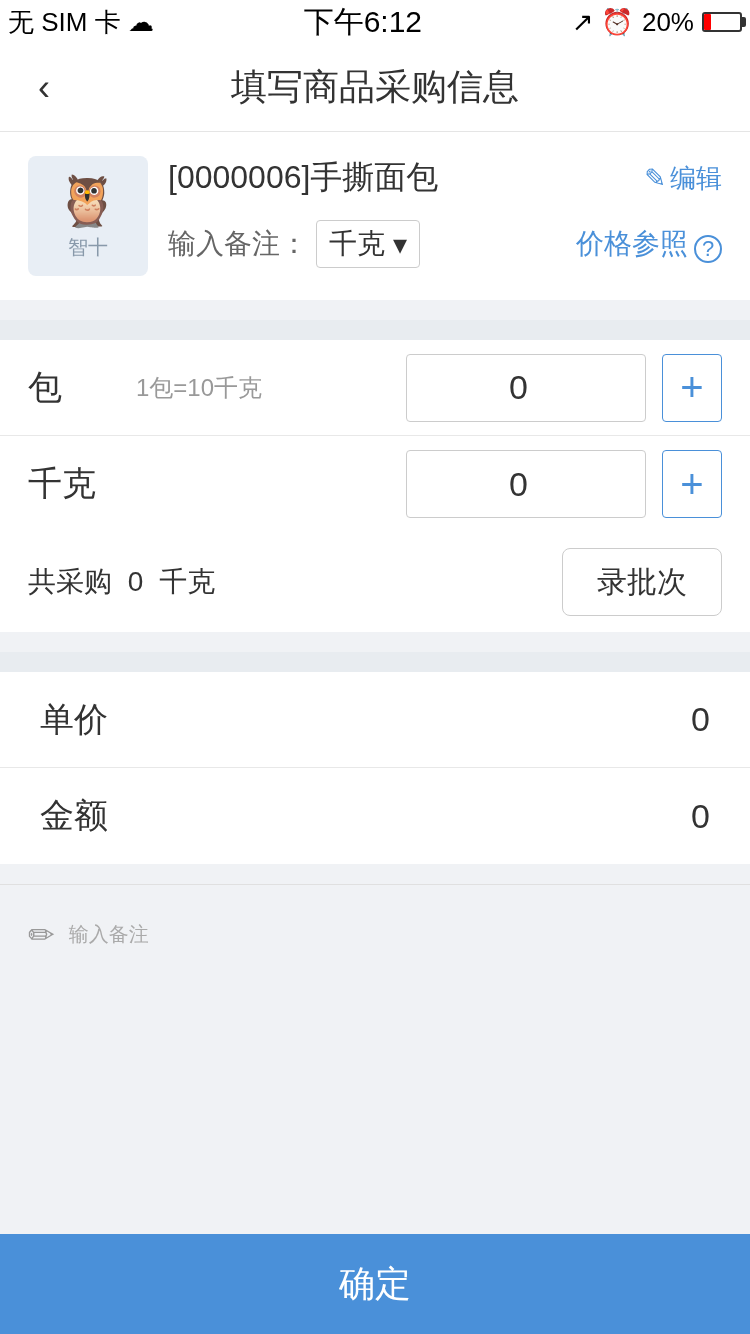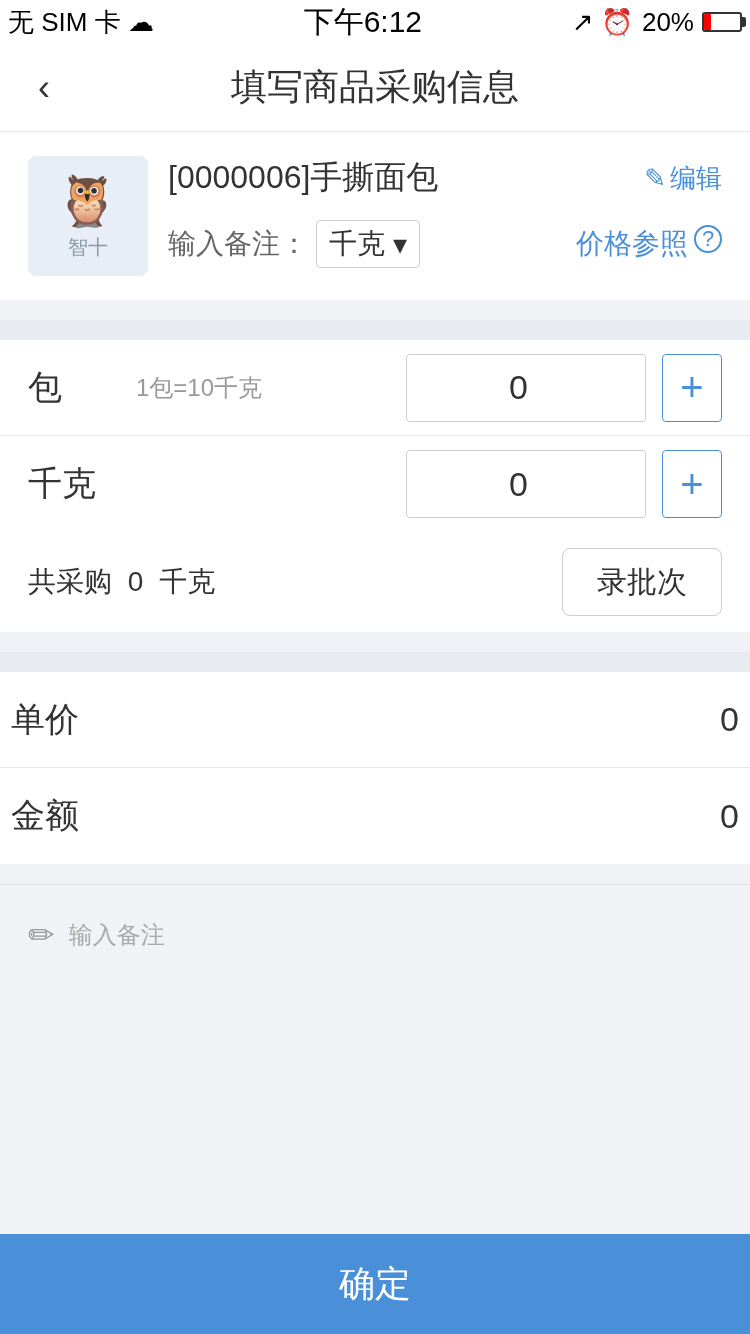--- a/index.html
+++ b/index.html
@@ -139,21 +139,21 @@
       font-size: 28px;
       color: #333;
       background: #fff;
       cursor: pointer;
       margin-left: 8px;
     }
     .price-ref {
       font-size: 28px;
       color: #4a90d9;
       display: flex;
-      align-items: flex-start;
+      align-items: flex-end;
       gap: 6px;
       cursor: pointer;
       margin-left: 44px;
     }
     .help-icon {
       width: 28px; height: 28px; border: 2px solid #4a90d9;
       border-radius: 50%; display: inline-flex; align-items: center;
       justify-content: center; font-size: 22px; color: #4a90d9;
     }
 
@@ -249,21 +249,21 @@
 
     
     .price-section {
       background: #fff;
       margin-bottom: 20px;
     }
     .price-row {
       display: flex;
       align-items: center;
       justify-content: space-between;
-      padding: 0 11px;
+      padding: 0 40px;
       height: 96px;
       border-bottom: 1px solid #e8e8e8;
     }
     .price-row:last-child {
       border-bottom: none;
     }
     .price-label {
       font-size: 34px;
       color: #333;
     }
@@ -280,21 +280,21 @@
       align-items: center;
       gap: 14px;
       min-height: 100px;
       border-top: 1px solid #e0e0e0;
     }
     .note-icon {
       font-size: 32px;
       color: #999;
     }
     .note-placeholder {
-      font-size: 24px;
+      font-size: 20px;
       color: #aaa;
     }
 
     
     .main-spacer {
       flex: 1;
       background: #f0f2f5;
       min-height: 320px;
     }
 

